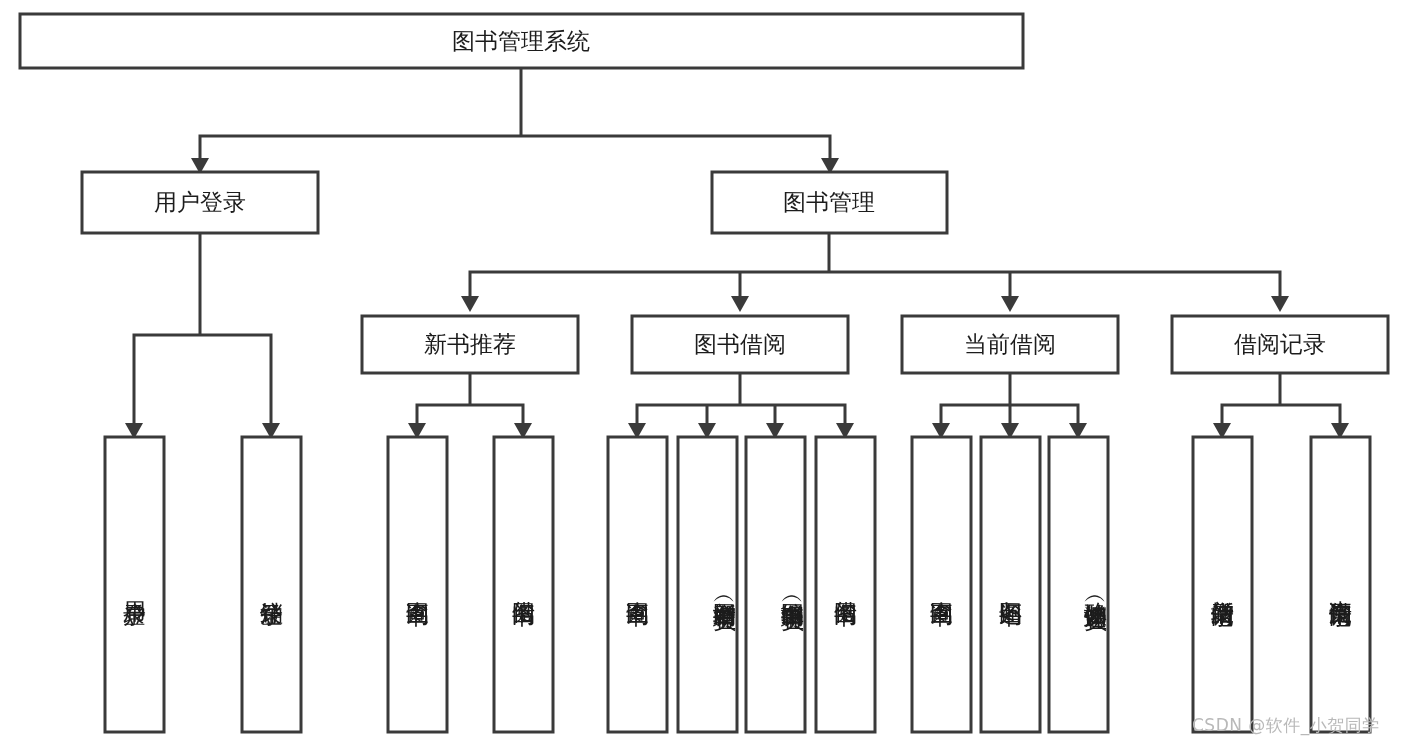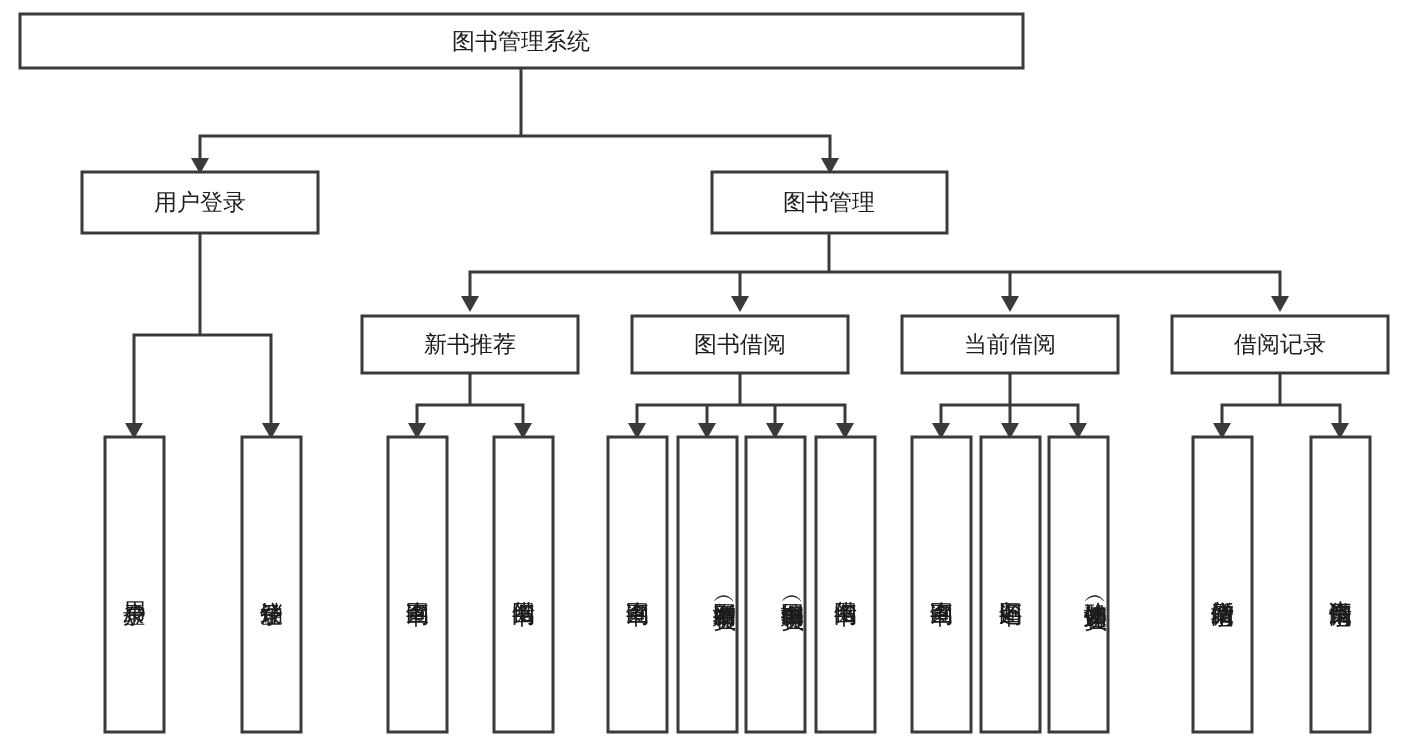--- a/index.html
+++ b/index.html
@@ -144,14 +144,15 @@
   <div class="vlabel" style="left:608px;top:437px;width:59px;height:295px;">查询图书</div>
   <div class="vlabel" style="left:678px;top:441px;width:59px;height:295px;align-items:flex-start;">新增图书（管理员）</div>
   <div class="vlabel" style="left:746px;top:441px;width:59px;height:295px;align-items:flex-start;">编辑图书（管理员）</div>
   <div class="vlabel" style="left:816px;top:437px;width:59px;height:295px;">借阅图书</div>
   <div class="vlabel" style="left:912px;top:437px;width:59px;height:295px;">查询图书</div>
   <div class="vlabel" style="left:981px;top:437px;width:59px;height:295px;">归还图书</div>
   <div class="vlabel" style="left:1049px;top:441px;width:59px;height:295px;align-items:flex-start;">确认归还（管理员）</div>
   <div class="vlabel" style="left:1193px;top:437px;width:59px;height:295px;">新增借阅记录</div>
   <div class="vlabel" style="left:1311px;top:437px;width:59px;height:295px;">查询借阅记录</div>
 
+  <div id="watermark">CSDN @软件_小贺同学</div>
 
 </div>
 
 </body></html>

